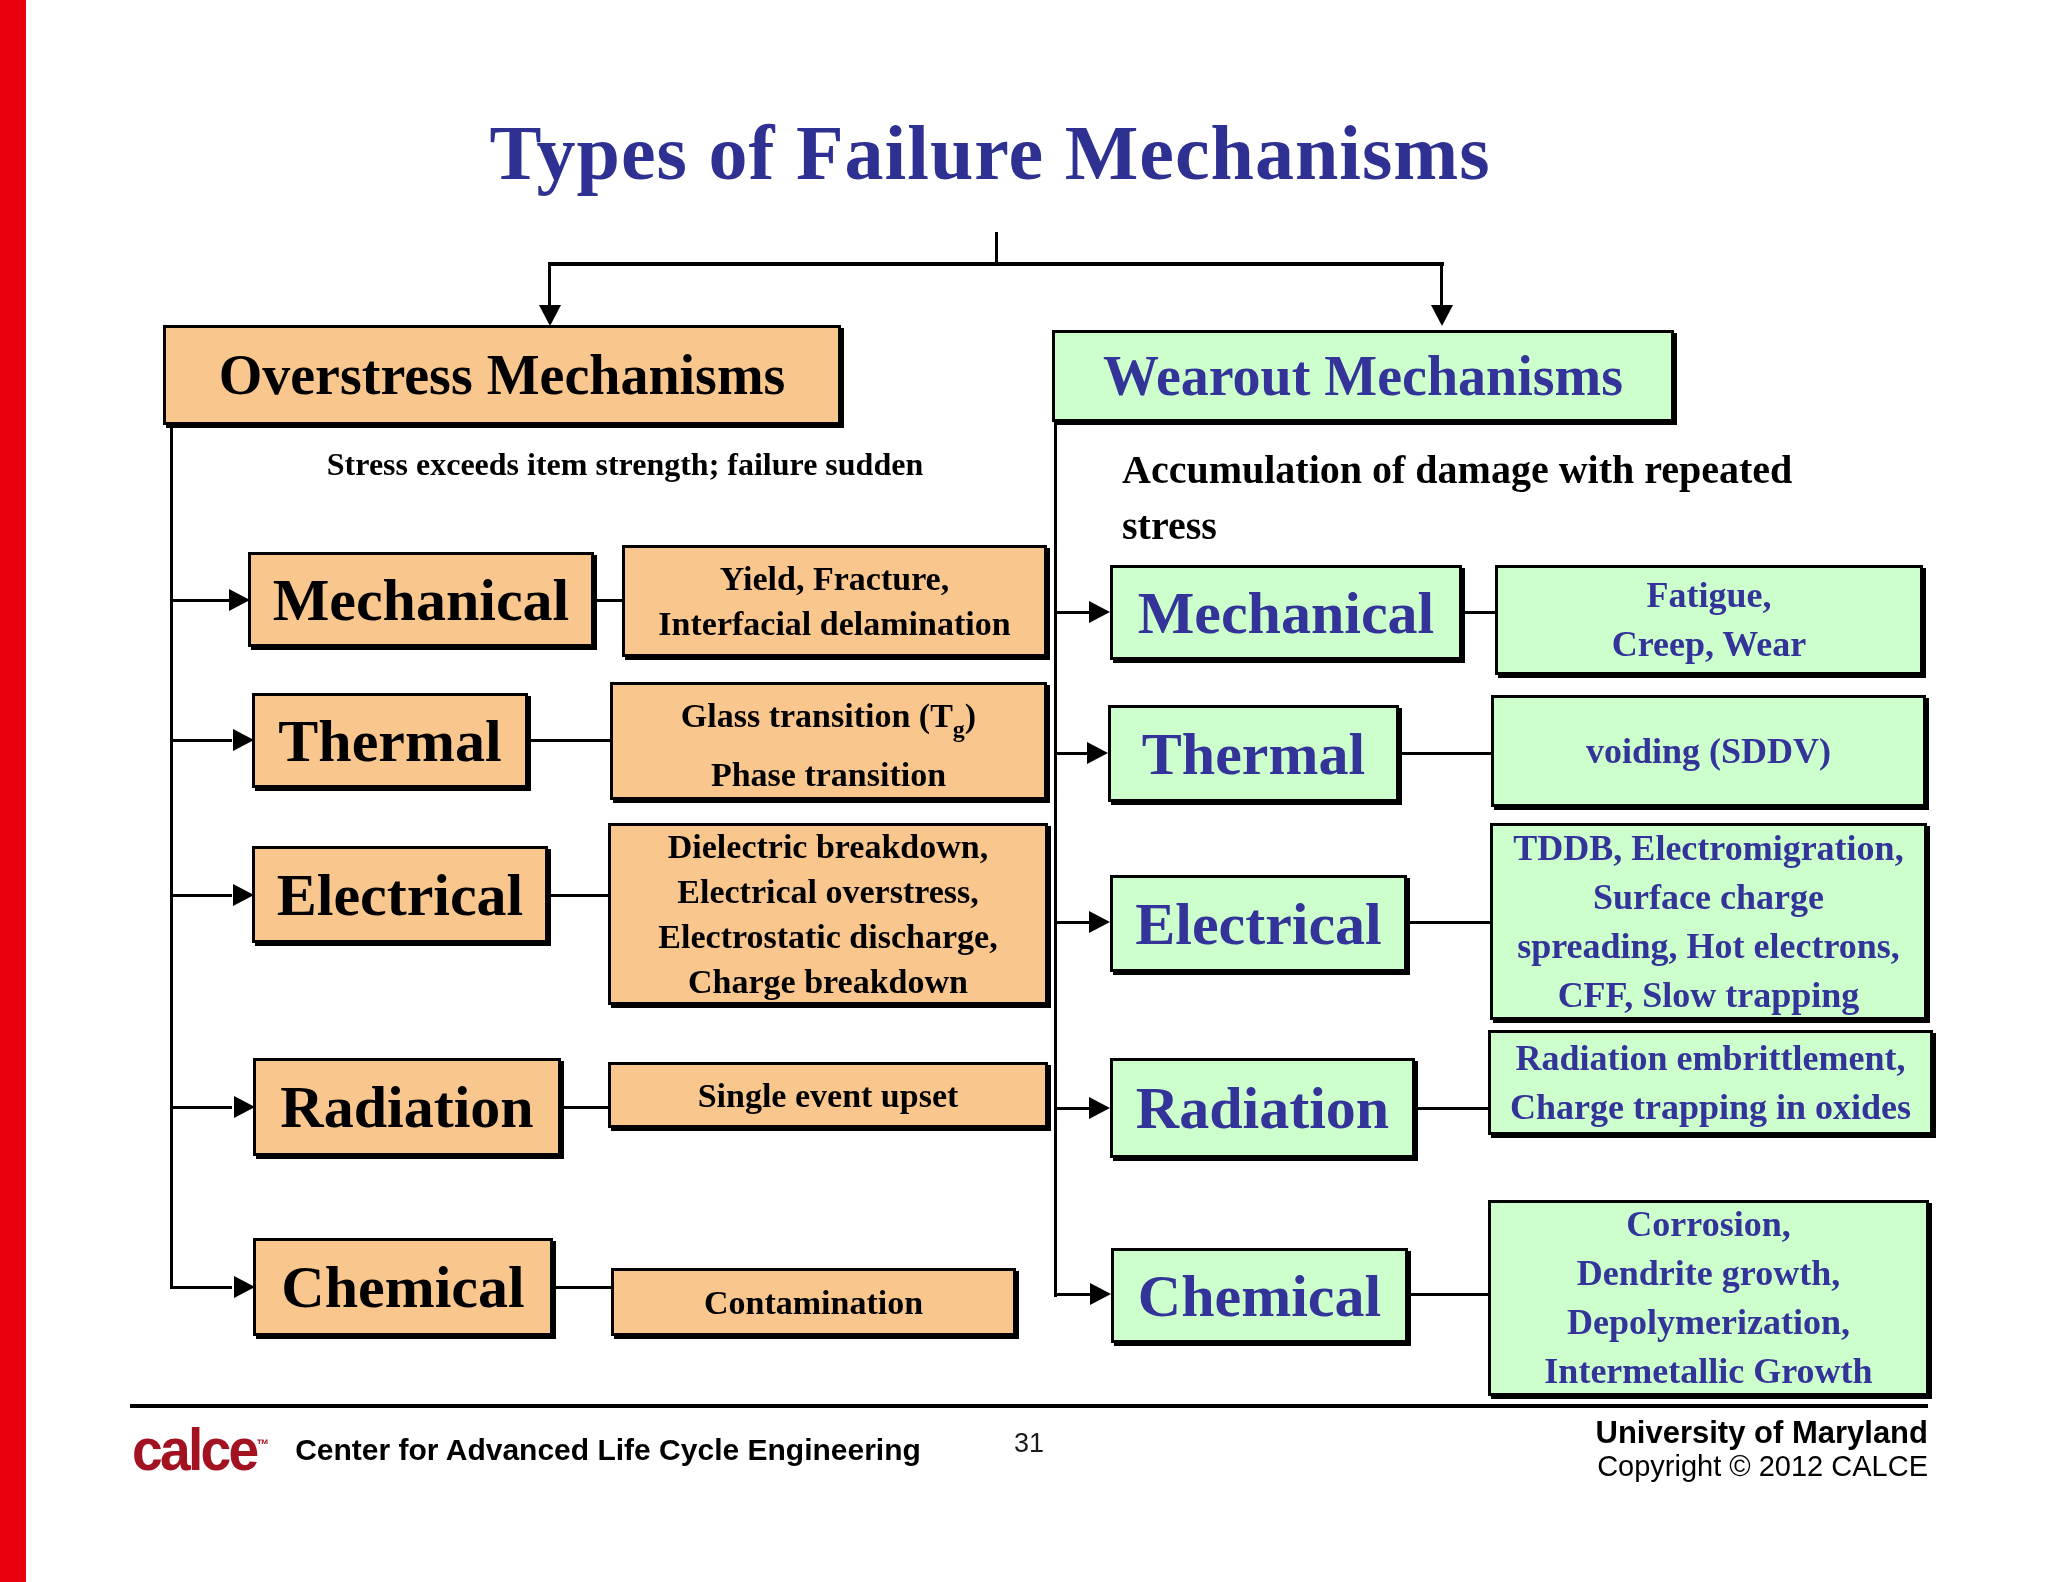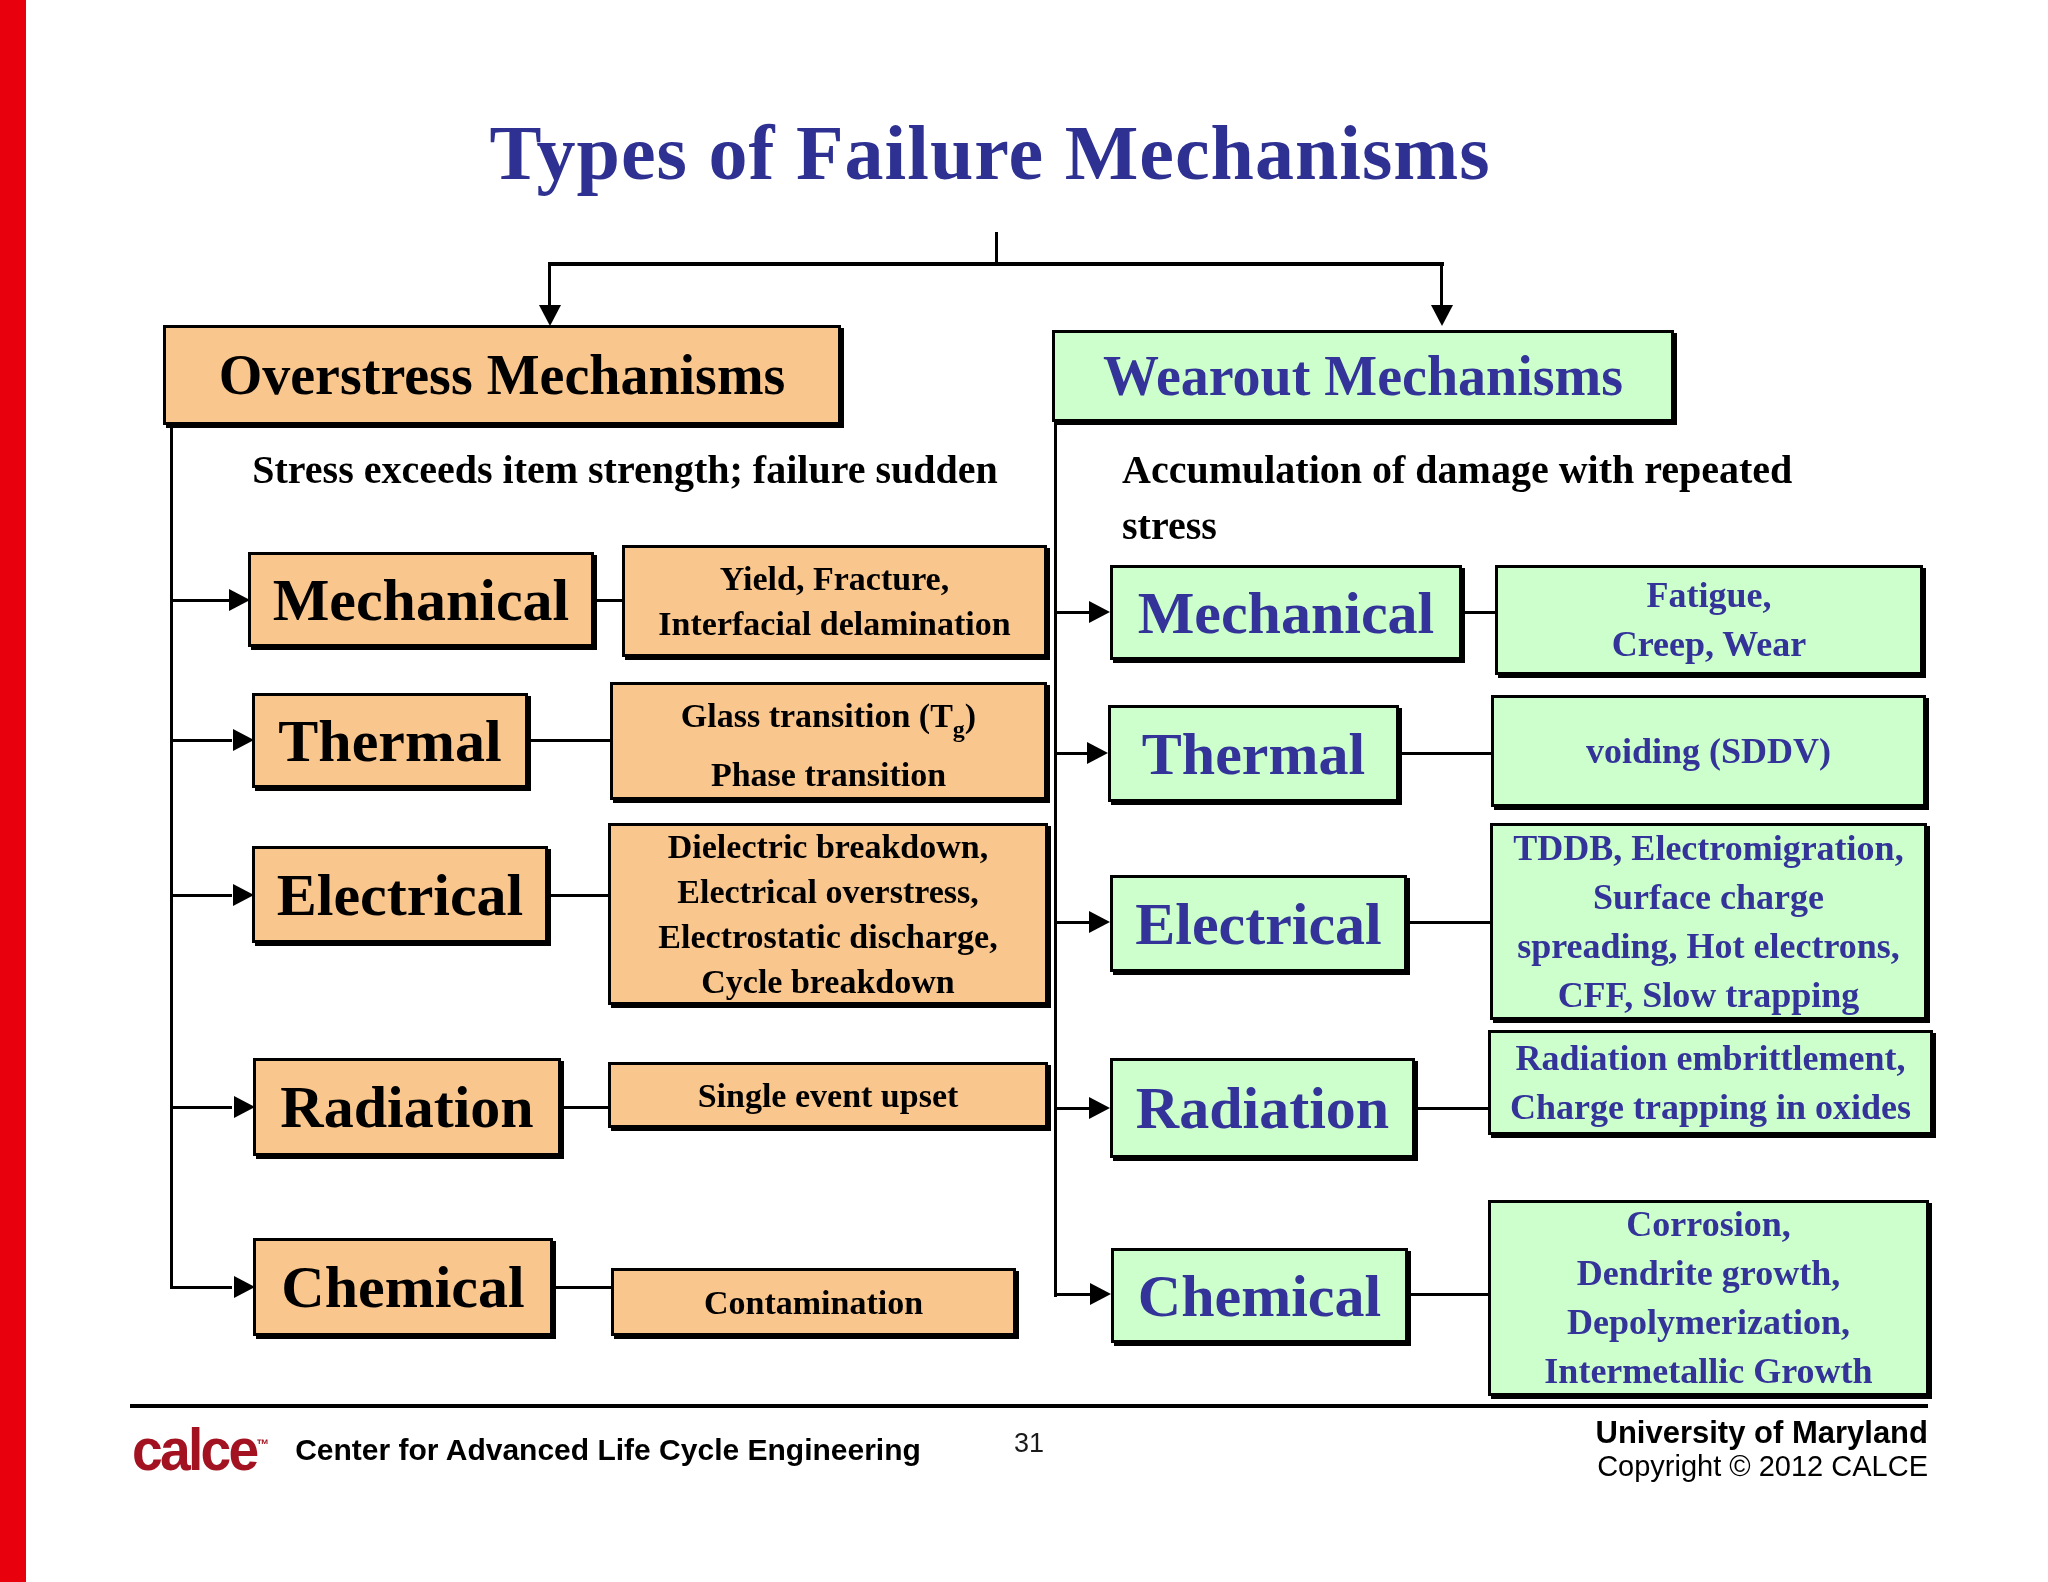--- a/index.html
+++ b/index.html
@@ -19,21 +19,21 @@
        display:flex;flex-direction:column;align-items:center;justify-content:center;
        text-align:center;box-sizing:border-box;}
   .orange{background:#f9c68e;color:#000;}
   .green{background:#ccffcc;color:#333399;}
   .hdr{font-size:56px;font-weight:bold;line-height:1;}
   .cat{font-size:60px;font-weight:bold;line-height:1;}
   .det{font-weight:bold;}
   .det-l{font-size:34px;line-height:45px;}
   .det-r{font-size:36px;line-height:49px;}
   .subL{position:absolute;left:180px;top:446px;width:890px;text-align:center;
-        font-size:40px;font-weight:bold;color:#000;}
+        font-size:32px;font-weight:bold;color:#000;}
   .subR{position:absolute;left:1122px;top:442px;width:760px;text-align:left;
         font-size:40px;font-weight:bold;color:#000;line-height:56px;}
   sub.tg{font-size:24px;vertical-align:-10px;}
   
   .divider{position:absolute;left:130px;top:1404px;width:1798px;height:4px;background:#000;}
   .footer-left{position:absolute;left:132px;top:1420px;display:flex;align-items:center;
                font-family:"Liberation Sans","DejaVu Sans",sans-serif;}
   .calce{font-size:60px;font-weight:bold;color:#a31220;letter-spacing:-3px;
          transform:scaleX(0.92);transform-origin:left center;line-height:1;}
   .calce sup{font-size:14px;letter-spacing:0;}
@@ -105,21 +105,21 @@
     <div>Interfacial delamination</div>
   </div>
   <div class="box orange det det-l" style="left:610px;top:682px;width:437px;height:118px;justify-content:flex-end;">
     <div><span>Glass transition (T</span><sub class="tg">g</sub><span>)</span></div>
     <div>Phase transition</div>
   </div>
   <div class="box orange det det-l" style="left:608px;top:823px;width:440px;height:182px;">
     <div>Dielectric breakdown,</div>
     <div>Electrical overstress,</div>
     <div>Electrostatic discharge,</div>
-    <div>Cycle breakdown</div>
+    <div>Charge breakdown</div>
   </div>
   <div class="box orange det det-l" style="left:608px;top:1062px;width:440px;height:66px;">
     <div>Single event upset</div>
   </div>
   <div class="box green hdr" style="left:1052px;top:330px;width:622px;height:92px;">
     <span>Wearout Mechanisms</span>
   </div>
 
   <div class="box orange det det-l" style="left:611px;top:1268px;width:405px;height:68px;">
     <div>Contamination</div>

